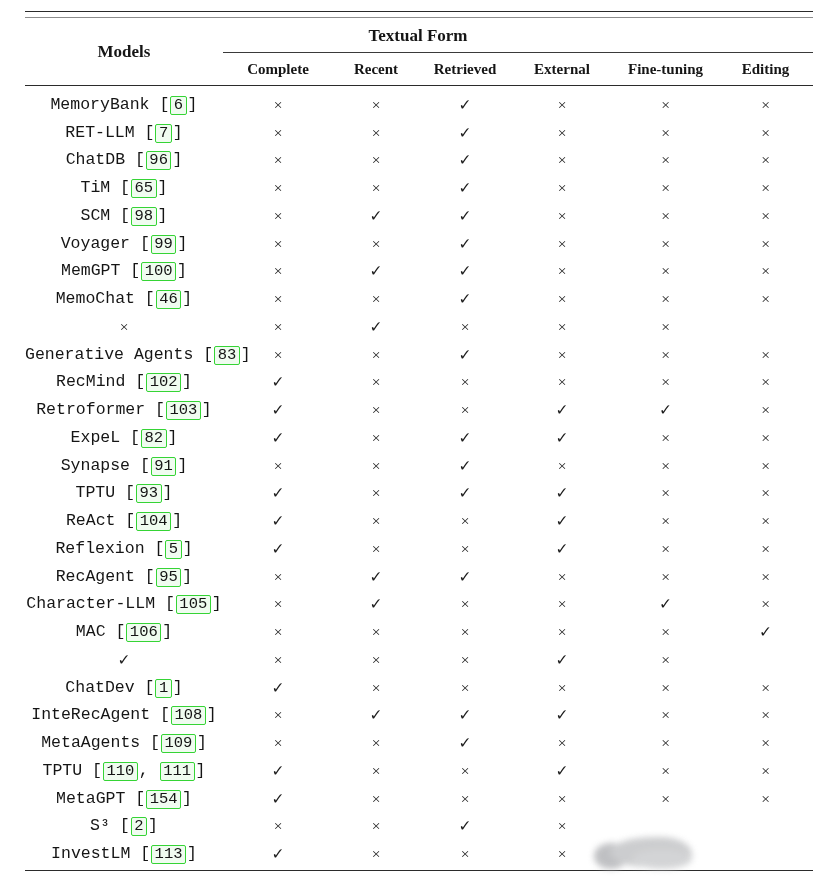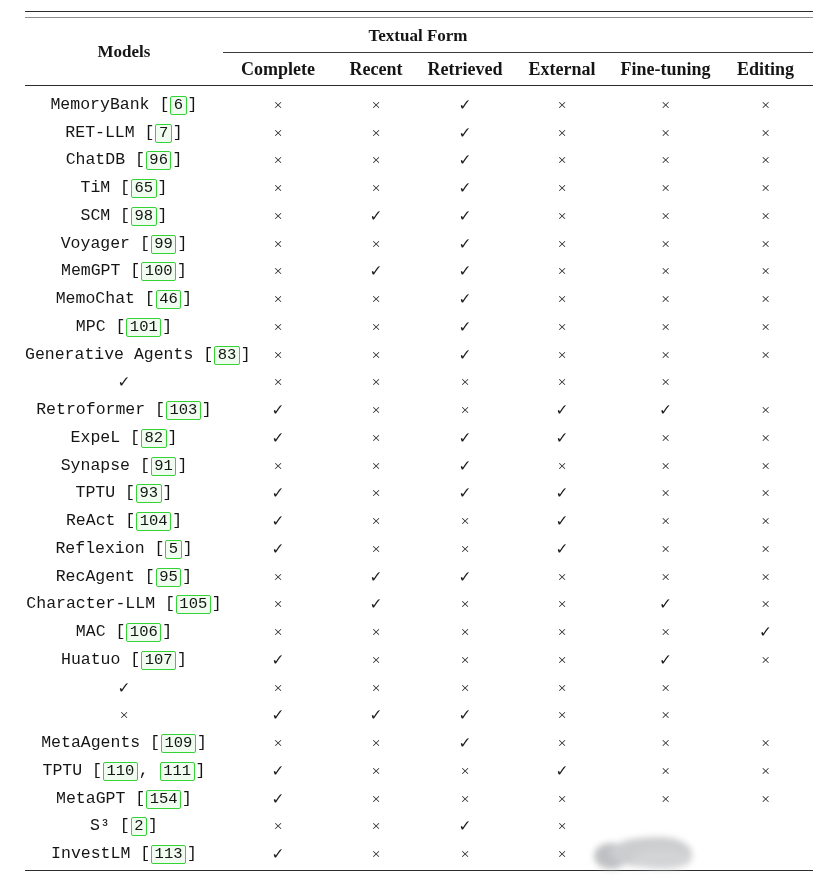--- a/index.html
+++ b/index.html
@@ -15,21 +15,21 @@
     display:grid;
     grid-template-columns:198px 110px 86px 92px 102px 105px 95px;
     grid-template-rows:35px 32px;
     align-items:center;
   }
   .hcell{font-weight:bold;font-size:17px;text-align:center;line-height:1;}
   .models-cell{grid-column:1;grid-row:1/3;}
   .g1{grid-column:2/6;grid-row:1;}
   .g2{grid-column:6/8;grid-row:1;}
   .grouprule{grid-column:2/8;grid-row:1;align-self:end;height:0;border-top:1.1px solid #3a3a3a;}
-  .sub{grid-row:2;font-size:18px;}
+  .sub{grid-row:2;font-size:15px;}
   .s1{grid-column:2}.s2{grid-column:3}.s3{grid-column:4}.s4{grid-column:5}.s5{grid-column:6}.s6{grid-column:7}
   .rule-head{border-top:1.6px solid #2b2b2b;}
   .tbody{padding-top:5px;}
   .row{
     display:grid;
     grid-template-columns:198px 110px 86px 92px 102px 105px 95px;
     height:27.75px;align-items:center;
   }
   .cell{text-align:center;}
   .model{font-size:16.5px;white-space:nowrap;font-family:Liberation Mono, monospace;}
@@ -135,38 +135,38 @@
       <div class="row">
         <div class="cell model"><span class="mname">MemoChat </span><span class="bracket">[</span><span class="cite">46</span><span class="bracket">]</span></div>
         <div class="cell mark">×</div>
         <div class="cell mark">×</div>
         <div class="cell mark">✓</div>
         <div class="cell mark">×</div>
         <div class="cell mark">×</div>
         <div class="cell mark">×</div>
       </div>
       <div class="row">
-        <div class="cell model"><span class="mname">MPC </span><span class="bracket">[</span><span class="cite">101</span><span class="bracket">]</span></div>
         <div class="cell mark">×</div>
         <div class="cell mark">×</div>
         <div class="cell mark">✓</div>
         <div class="cell mark">×</div>
         <div class="cell mark">×</div>
         <div class="cell mark">×</div>
       </div>
       <div class="row">
         <div class="cell model"><span class="mname">Generative Agents </span><span class="bracket">[</span><span class="cite">83</span><span class="bracket">]</span></div>
         <div class="cell mark">×</div>
         <div class="cell mark">×</div>
         <div class="cell mark">✓</div>
         <div class="cell mark">×</div>
         <div class="cell mark">×</div>
         <div class="cell mark">×</div>
       </div>
       <div class="row">
+        <div class="cell model"><span class="mname">RecMind </span><span class="bracket">[</span><span class="cite">102</span><span class="bracket">]</span></div>
         <div class="cell mark">✓</div>
         <div class="cell mark">×</div>
         <div class="cell mark">×</div>
         <div class="cell mark">×</div>
         <div class="cell mark">×</div>
         <div class="cell mark">×</div>
       </div>
       <div class="row">
         <div class="cell model"><span class="mname">Retroformer </span><span class="bracket">[</span><span class="cite">103</span><span class="bracket">]</span></div>
         <div class="cell mark">✓</div>
@@ -242,37 +242,38 @@
       <div class="row">
         <div class="cell model"><span class="mname">MAC </span><span class="bracket">[</span><span class="cite">106</span><span class="bracket">]</span></div>
         <div class="cell mark">×</div>
         <div class="cell mark">×</div>
         <div class="cell mark">×</div>
         <div class="cell mark">×</div>
         <div class="cell mark">×</div>
         <div class="cell mark">✓</div>
       </div>
       <div class="row">
-        <div class="cell model"><span class="mname">Huatuo </span><span class="bracket">[</span><span class="cite">107</span><span class="bracket">]</span></div>
-        <div class="cell mark">✓</div>
-        <div class="cell mark">×</div>
-        <div class="cell mark">×</div>
-        <div class="cell mark">×</div>
-        <div class="cell mark">✓</div>
-        <div class="cell mark">×</div>
-      </div>
-      <div class="row">
-        <div class="cell mark">✓</div>
-        <div class="cell mark">×</div>
-        <div class="cell mark">×</div>
-        <div class="cell mark">×</div>
-        <div class="cell mark">×</div>
-        <div class="cell mark">×</div>
-      </div>
-      <div class="row">
+        <div class="cell mark">✓</div>
+        <div class="cell mark">×</div>
+        <div class="cell mark">×</div>
+        <div class="cell mark">×</div>
+        <div class="cell mark">✓</div>
+        <div class="cell mark">×</div>
+      </div>
+      <div class="row">
+        <div class="cell model"><span class="mname">ChatDev </span><span class="bracket">[</span><span class="cite">1</span><span class="bracket">]</span></div>
+        <div class="cell mark">✓</div>
+        <div class="cell mark">×</div>
+        <div class="cell mark">×</div>
+        <div class="cell mark">×</div>
+        <div class="cell mark">×</div>
+        <div class="cell mark">×</div>
+      </div>
+      <div class="row">
+        <div class="cell model"><span class="mname">InteRecAgent </span><span class="bracket">[</span><span class="cite">108</span><span class="bracket">]</span></div>
         <div class="cell mark">×</div>
         <div class="cell mark">✓</div>
         <div class="cell mark">✓</div>
         <div class="cell mark">✓</div>
         <div class="cell mark">×</div>
         <div class="cell mark">×</div>
       </div>
       <div class="row">
         <div class="cell model"><span class="mname">MetaAgents </span><span class="bracket">[</span><span class="cite">109</span><span class="bracket">]</span></div>
         <div class="cell mark">×</div>

